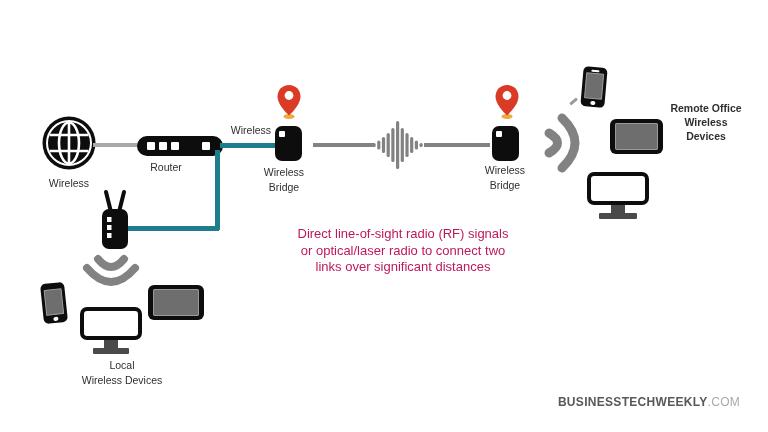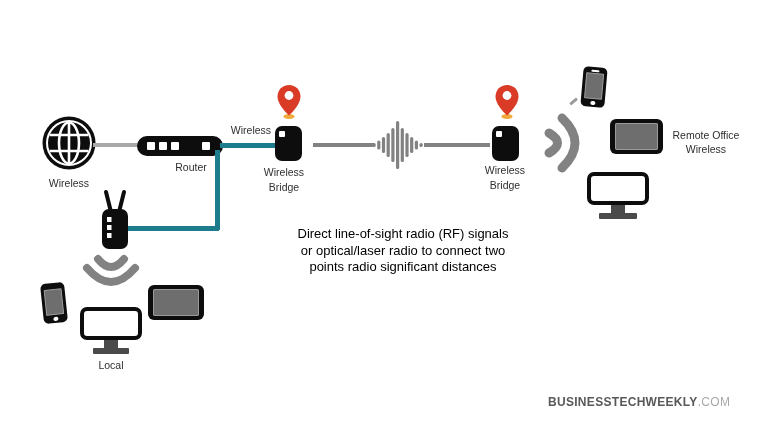--- a/index.html
+++ b/index.html
@@ -25,22 +25,22 @@
   .phone .spk{position:absolute;left:50%;top:2.5px;transform:translateX(-50%);width:8px;height:2px;background:#fff;border-radius:1px;}
   
   .tablet{position:absolute;background:#0d0d0d;border-radius:6px;}
   .tablet .screen{position:absolute;left:5px;top:4px;right:5px;bottom:4px;background:#6e6e6e;box-shadow:inset 0 0 0 1px #9a9a9a;border-radius:2px;}
   
   .monitor{position:absolute;}
   .monitor .scr{position:absolute;left:0;top:0;background:#fff;border:4px solid #0d0d0d;border-radius:7px;}
   .monitor .neck{position:absolute;background:#4a4a4a;}
   .monitor .base{position:absolute;background:#4a4a4a;border-radius:1px;}
   .caption{position:absolute;left:273px;top:226px;width:260px;text-align:center;
-    font-size:13px;line-height:16.5px;color:#000000;}
-  .footer{position:absolute;left:548px;top:395px;width:202px;text-align:left;
+    font-size:13px;line-height:16.5px;color:#be185d;}
+  .footer{position:absolute;left:548px;top:395px;width:202px;text-align:center;
     font-size:12px;letter-spacing:0.3px;}
   .footer .brand{font-weight:bold;color:#58595b;}
   .footer .suffix{color:#a9a9ab;font-weight:normal;}
 </style>
 </head>
 <body>
 
 <div id="canvas">
 
   <svg class="abs" style="left:42px;top:114px;" width="54" height="58" viewBox="0 0 54 58">
@@ -54,21 +54,21 @@
   <div class="lbl" style="left:34px;top:176px;width:70px;">Wireless</div>
 
   <div class="line" style="left:93px;top:143px;width:46px;height:4px;"></div>
 
   <div class="router-body" style="left:137px;top:136px;">
     <div class="router-sq" style="left:10px;"></div>
     <div class="router-sq" style="left:22px;"></div>
     <div class="router-sq" style="left:34px;"></div>
     <div class="router-sq" style="left:65px;"></div>
   </div>
-  <div class="lbl" style="left:156px;top:160px;width:70px;">Router</div>
+  <div class="lbl" style="left:131px;top:160px;width:70px;">Router</div>
 
   <div class="lbl" style="left:221px;top:123px;width:60px;">Wireless</div>
 
   <div class="tealline" style="left:220px;top:143px;width:57px;height:5px;"></div>
 
   <div class="tealline" style="left:215px;top:150px;width:4.5px;height:80px;"></div>
   <div class="tealline" style="left:126px;top:226px;width:93px;height:4.5px;"></div>
 
   <svg class="abs" style="left:98px;top:189px;" width="34" height="62" viewBox="0 0 34 62">
     <line x1="8" y1="3" x2="13" y2="23" stroke="#0d0d0d" stroke-width="4" stroke-linecap="round"></line>
@@ -92,22 +92,23 @@
   <div class="monitor" style="left:80px;top:307px;width:62px;height:48px;">
     <div class="scr" style="width:54px;height:25px;"></div>
     <div class="neck" style="left:24px;top:33px;width:14px;height:8px;"></div>
     <div class="base" style="left:13px;top:41px;width:36px;height:6px;"></div>
   </div>
 
   <div class="tablet" style="left:148px;top:285px;width:56px;height:35px;">
     <div class="screen"></div>
   </div>
 
-  <div class="lbl" style="left:41px;top:358px;width:140px;">
+  <div class="lbl" style="left:52px;top:358px;width:140px;">
     <div>Local</div>
+    <div>Wireless Devices</div>
   </div>
 
   <svg class="abs" style="left:276px;top:84px;" width="26" height="36" viewBox="0 0 26 36">
     <ellipse cx="13" cy="32.5" rx="5.5" ry="2.6" fill="#f2a93b"></ellipse>
     <path d="M13 1 C6.4 1 1.5 6 1.5 12.5 C1.5 20 9 27.5 13 31.5 C17 27.5 24.5 20 24.5 12.5 C24.5 6 19.6 1 13 1 Z" fill="#d93b27"></path>
     <circle cx="13" cy="11.5" r="4.4" fill="#fff"></circle>
   </svg>
 
   <div class="bridge" style="left:275px;top:126px;">
     <div class="led"></div>
@@ -165,28 +166,29 @@
   <div class="tablet" style="left:610px;top:119px;width:53px;height:35px;">
     <div class="screen"></div>
   </div>
 
   <div class="monitor" style="left:587px;top:172px;width:62px;height:48px;">
     <div class="scr" style="width:54px;height:25px;"></div>
     <div class="neck" style="left:24px;top:33px;width:14px;height:8px;"></div>
     <div class="base" style="left:12px;top:41px;width:38px;height:6px;"></div>
   </div>
 
-  <div class="lbl" style="left:651px;top:128px;width:110px;line-height:14px;">
+  <div class="lbl" style="left:651px;top:101px;width:110px;line-height:14px;font-weight:bold;">
     <div>Remote Office</div>
     <div>Wireless</div>
+    <div>Devices</div>
   </div>
 
   <div class="caption">
     <div>Direct line-of-sight radio (RF) signals</div>
     <div>or optical/laser radio to connect two</div>
-    <div>points radio significant distances</div>
+    <div>links over significant distances</div>
   </div>
 
   <div class="footer">
     <span class="brand">BUSINESSTECHWEEKLY</span><span class="suffix">.COM</span>
   </div>
 
 </div>
 
 </body></html>

